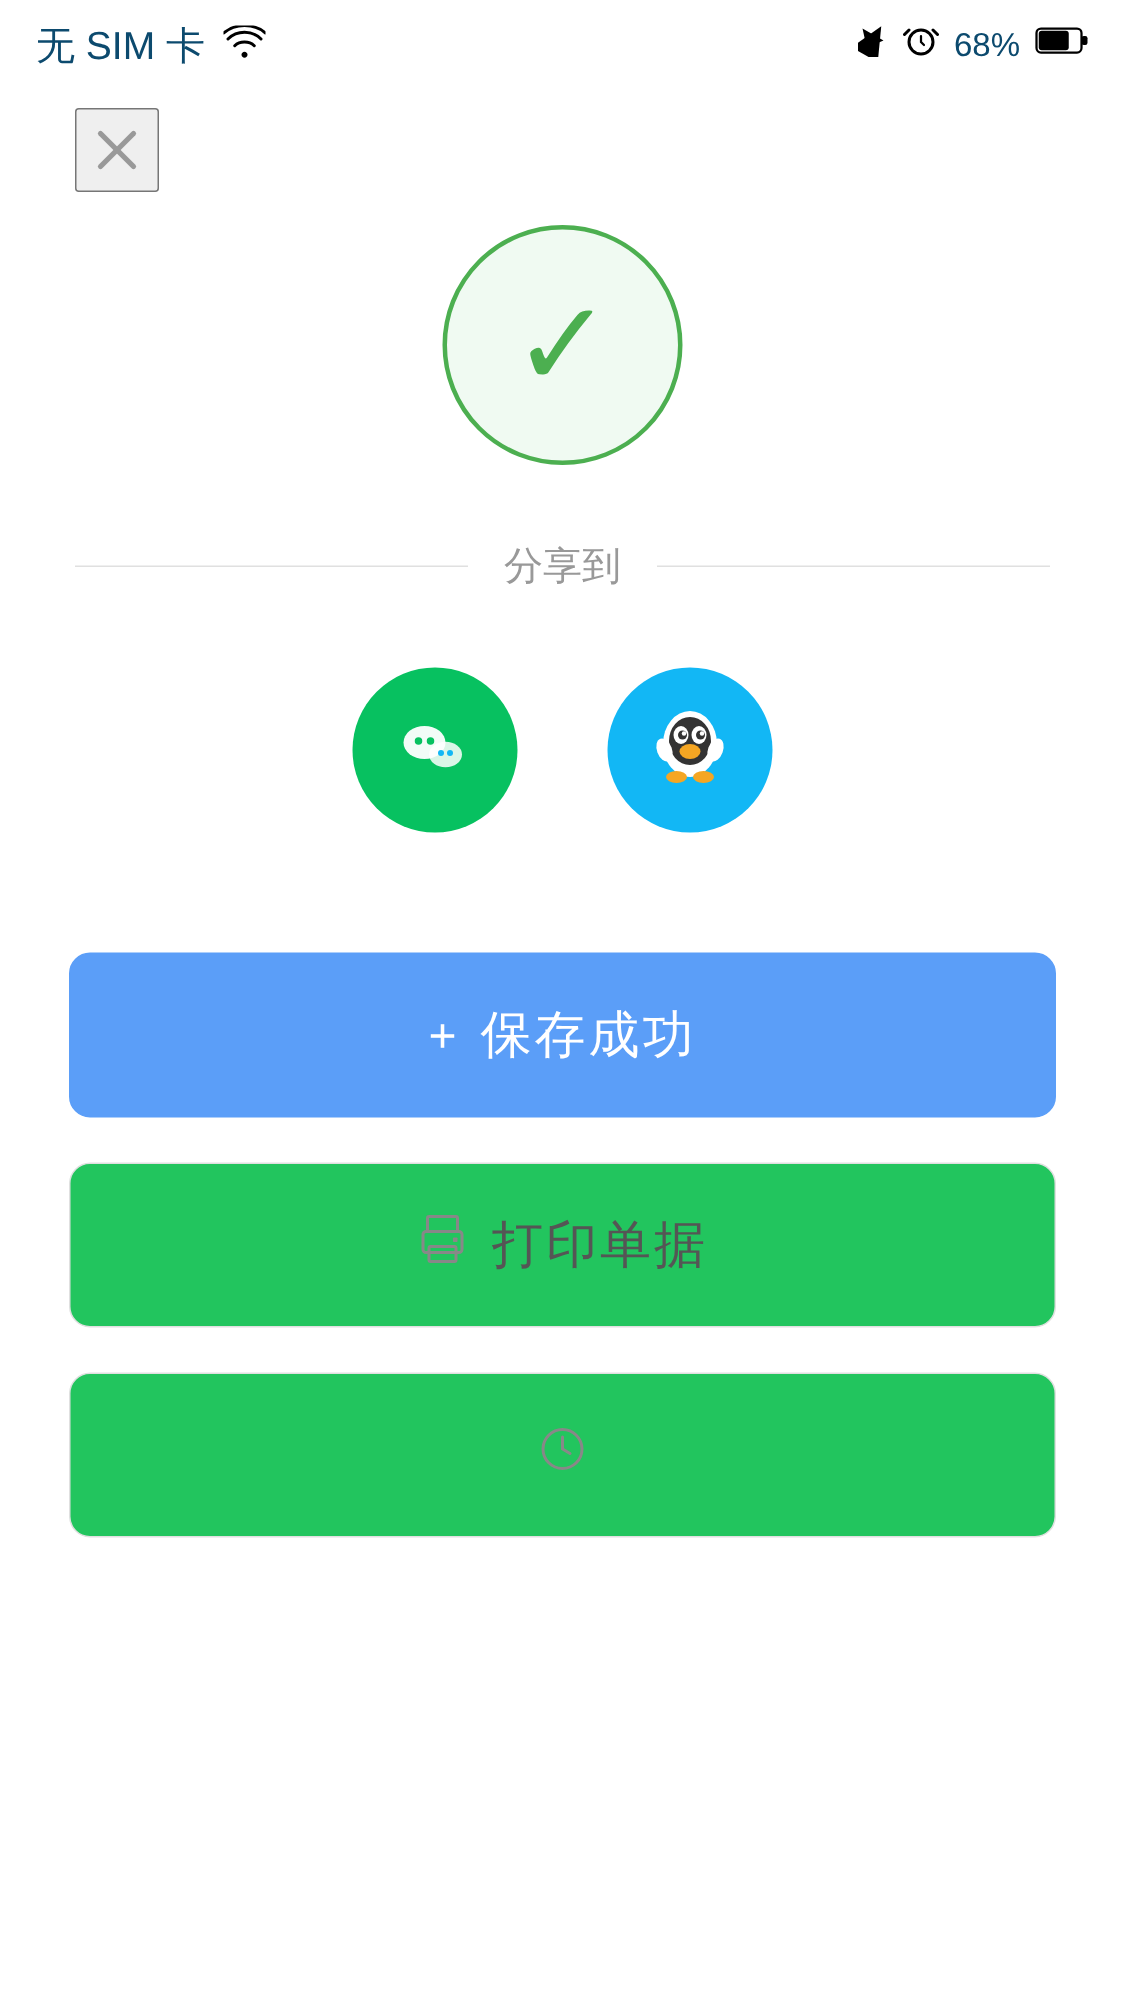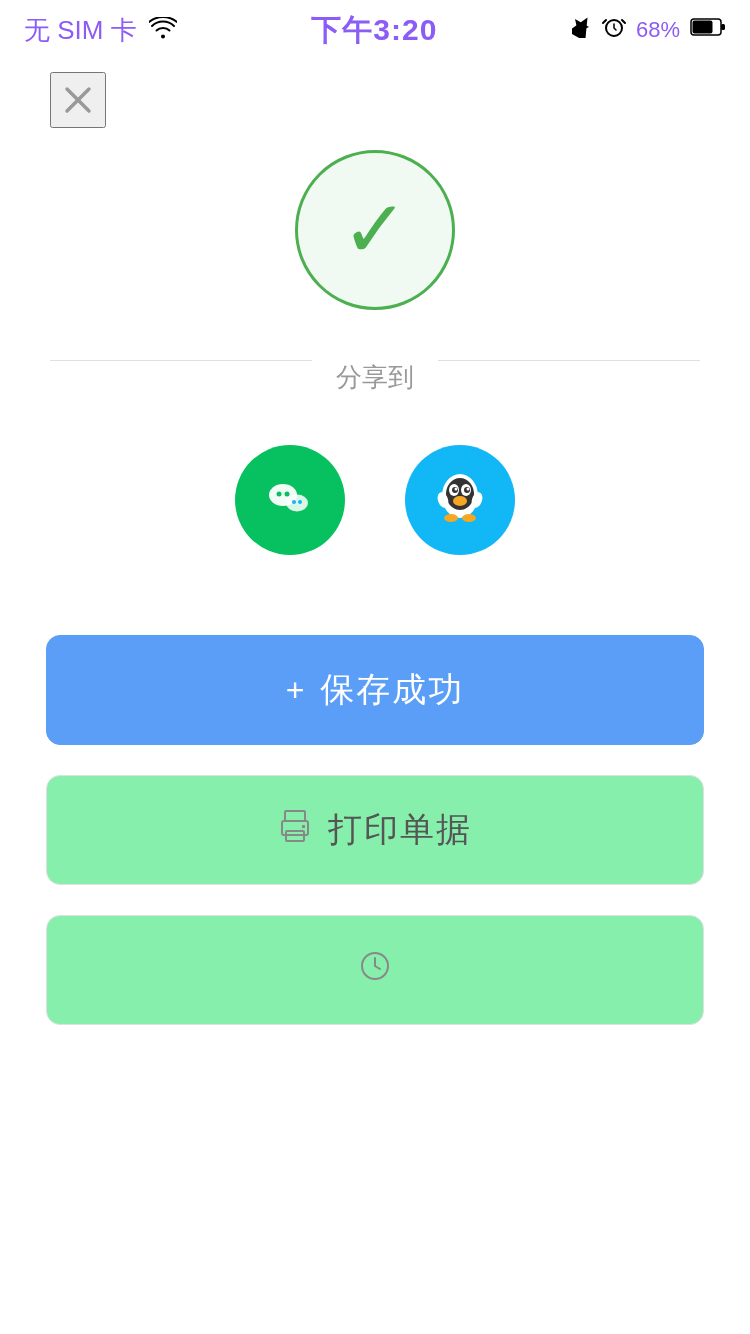--- a/index.html
+++ b/index.html
@@ -22,21 +22,21 @@
     .status-bar {
       width: 100%;
       height: 60px;
       background: #ffffff;
       display: flex;
       align-items: center;
       justify-content: space-between;
       padding: 0 24px;
       font-size: 26px;
       font-weight: 500;
-      color: #8b5cf6;
+      color: #0c4a6e;
     }
 
     .status-left {
       display: flex;
       align-items: center;
       gap: 12px;
       font-size: 26px;
     }
 
     .status-center {
@@ -103,20 +103,21 @@
       font-weight: 500;
       color: #333;
       margin-bottom: 60px;
       letter-spacing: 4px;
     }
 
     
     .share-divider {
       width: 100%;
       display: flex;
+      align-items: center;
       padding: 0 50px;
       margin-bottom: 50px;
     }
 
     .divider-line {
       flex: 1;
       height: 1px;
       background: #e0e0e0;
     }
 
@@ -160,21 +161,21 @@
       display: flex;
       flex-direction: column;
       gap: 30px;
     }
 
     .action-btn {
       width: 100%;
       height: 110px;
       border-radius: 14px;
       border: 1.5px solid #e0e0e0;
-      background: #86efac;
+      background: #22c55e;
       display: flex;
       align-items: center;
       justify-content: center;
       gap: 16px;
       font-size: 34px;
       color: #555;
       cursor: pointer;
       outline: none;
     }
 
@@ -201,21 +202,20 @@
     <span>无 SIM 卡</span>
     <span>
       <svg width="28" height="22" viewBox="0 0 28 22" fill="none">
         <path d="M14 17.5c1.1 0 2 .9 2 2s-.9 2-2 2-2-.9-2-2 .9-2 2-2z" fill="#000"></path>
         <path d="M7.5 13.5C9.1 11.9 11.4 11 14 11s4.9.9 6.5 2.5" stroke="#000" stroke-width="2" fill="none" stroke-linecap="round"></path>
         <path d="M3 9C6 6 9.8 4.5 14 4.5s8 1.5 11 4.5" stroke="#000" stroke-width="2" fill="none" stroke-linecap="round"></path>
         <path d="M0 5C3.8 1.8 8.7 0 14 0s10.2 1.8 14 5" stroke="#000" stroke-width="2" fill="none" stroke-linecap="round"></path>
       </svg>
     </span>
   </div>
-  <div class="status-center">下午3:20</div>
   <div class="status-right">
     <span>
       <svg width="20" height="22" viewBox="0 0 20 22" fill="none">
         <path d="M10 0L20 22H0L10 0Z" fill="#000" transform="rotate(30, 10, 11)"></path>
         <path d="M3 3L17 11L10 14L7 21L3 3Z" fill="#000"></path>
       </svg>
     </span>
     <span>
       <svg width="24" height="24" viewBox="0 0 24 24" fill="none">
         <circle cx="12" cy="13" r="8" stroke="#000" stroke-width="2" fill="none"></circle>

